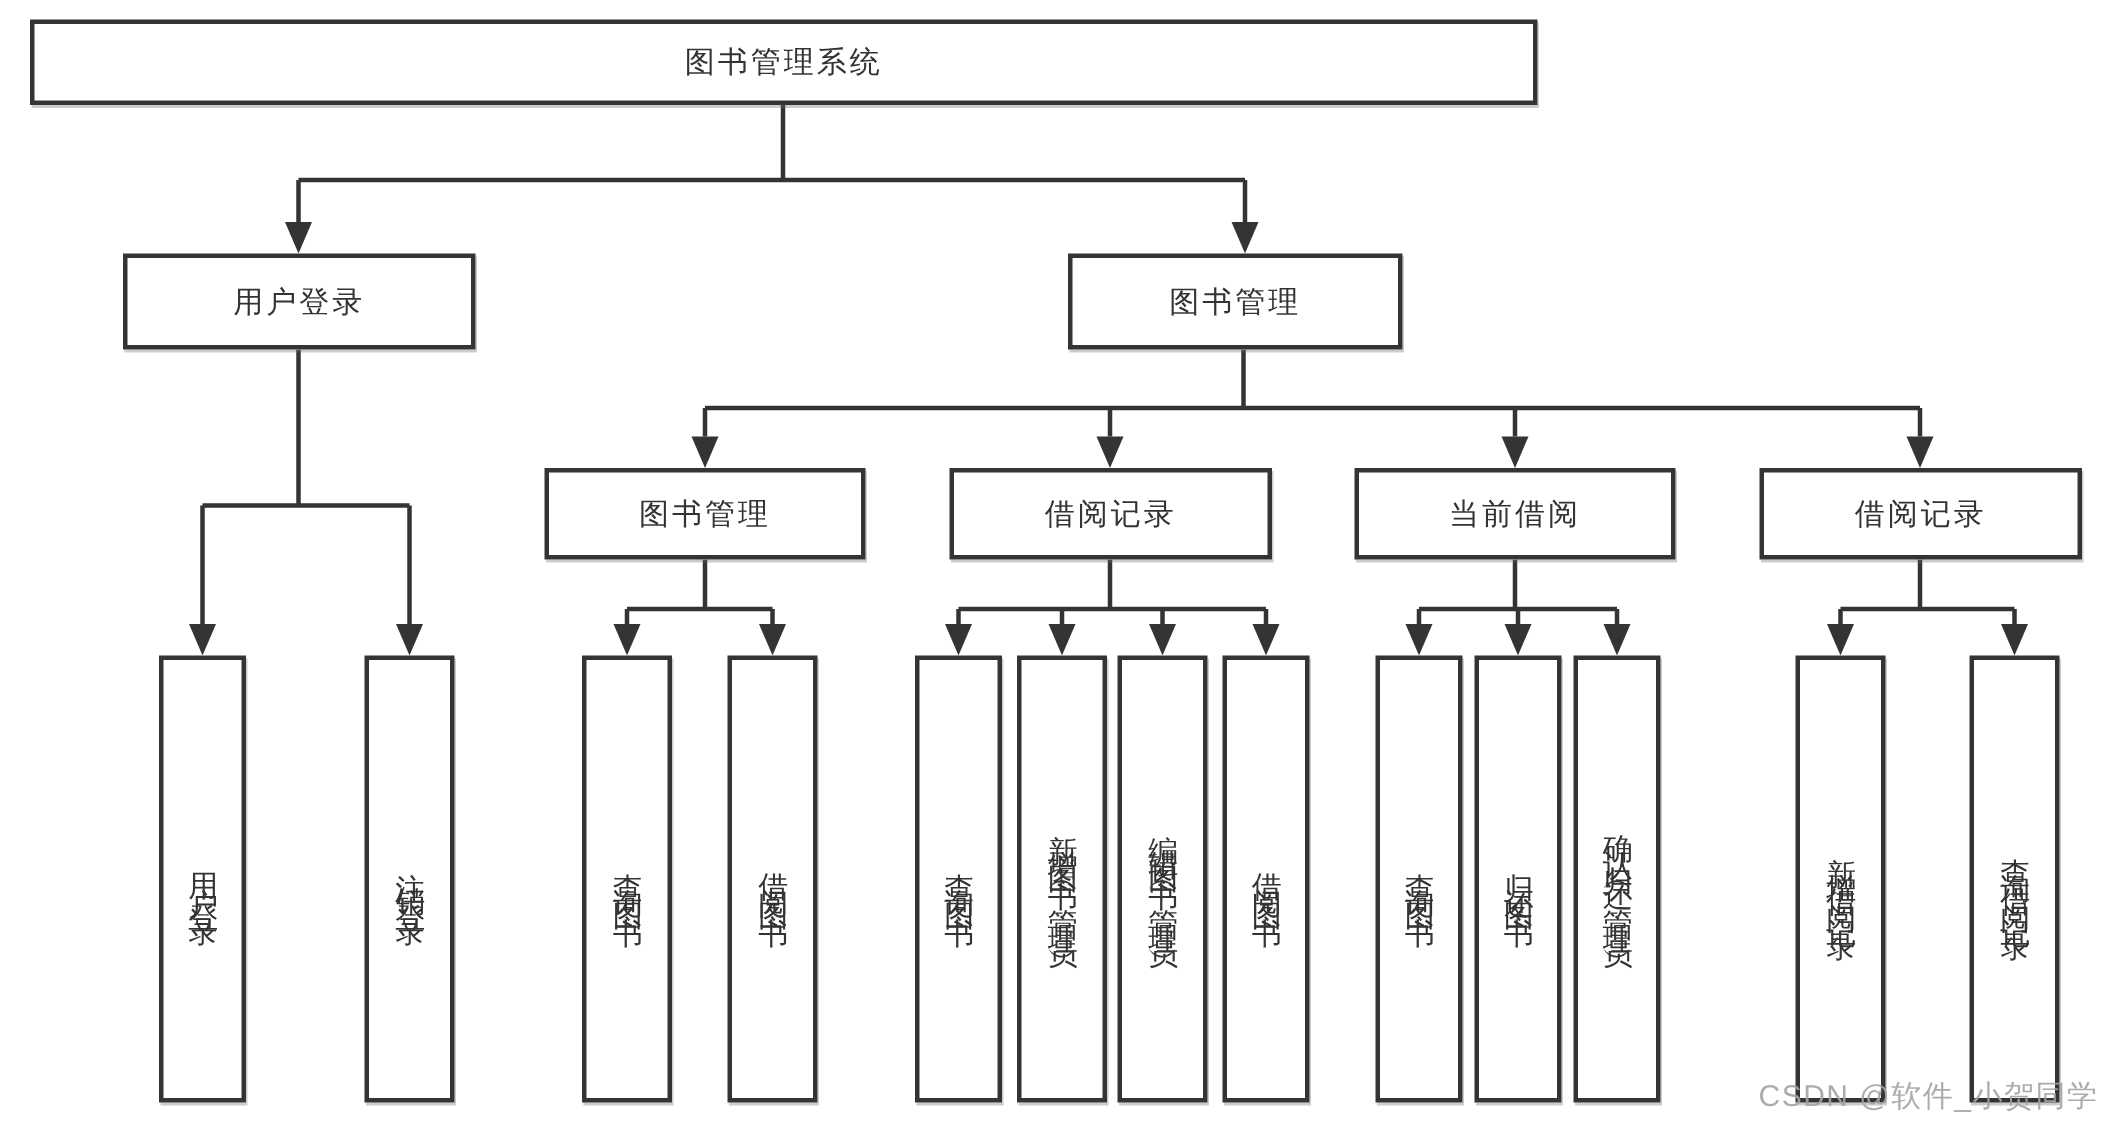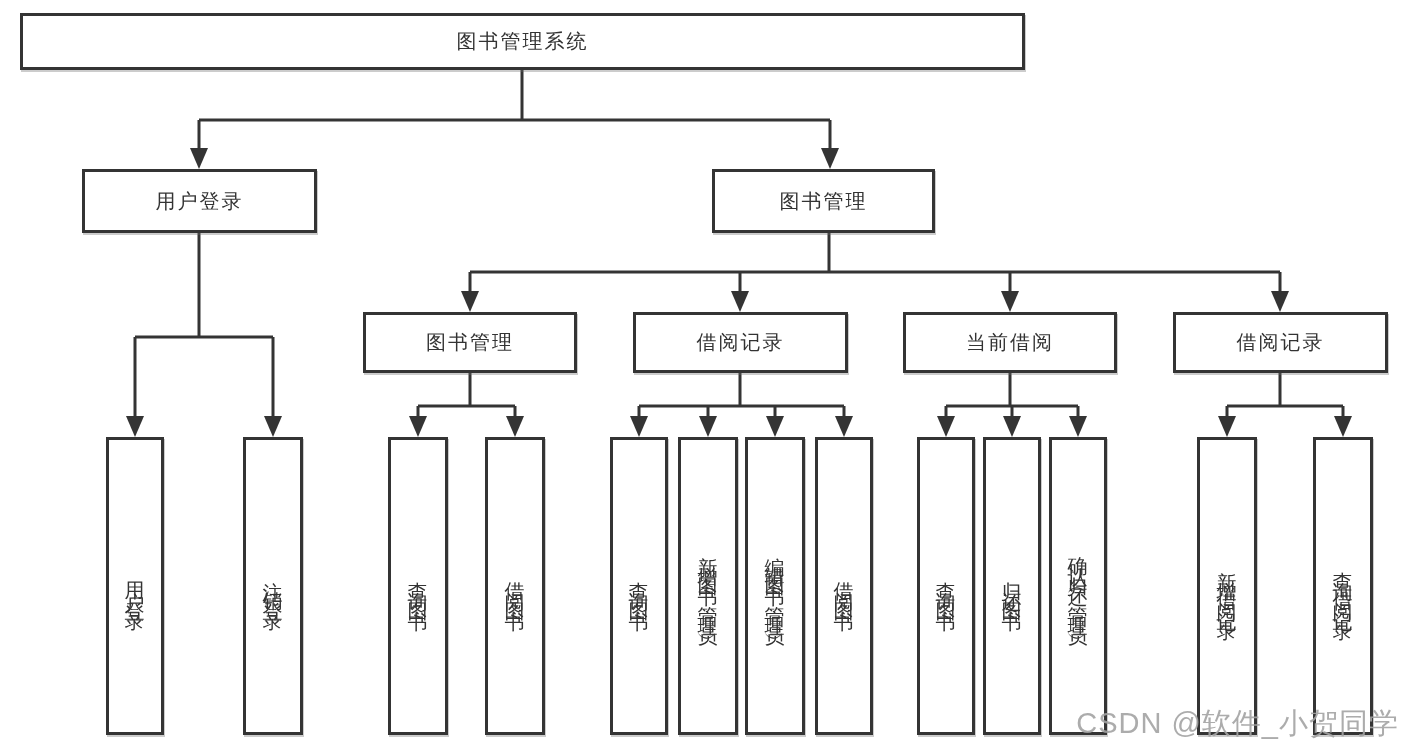--- a/index.html
+++ b/index.html
@@ -50,21 +50,21 @@
     writing-mode: vertical-lr;
     text-orientation: mixed;
     font-size: 20px;
     letter-spacing: 10px;
     line-height: 1;
   }
   #watermark {
     position: absolute;
     right: 6px;
     bottom: 3px;
-    font-size: 29px;
+    font-size: 20px;
     letter-spacing: 1px;
     color: rgba(163,163,163,0.9);
     z-index: 5;
     white-space: nowrap;
   }
 </style>
 </head>
 <body>
 
 <div id="stage">

